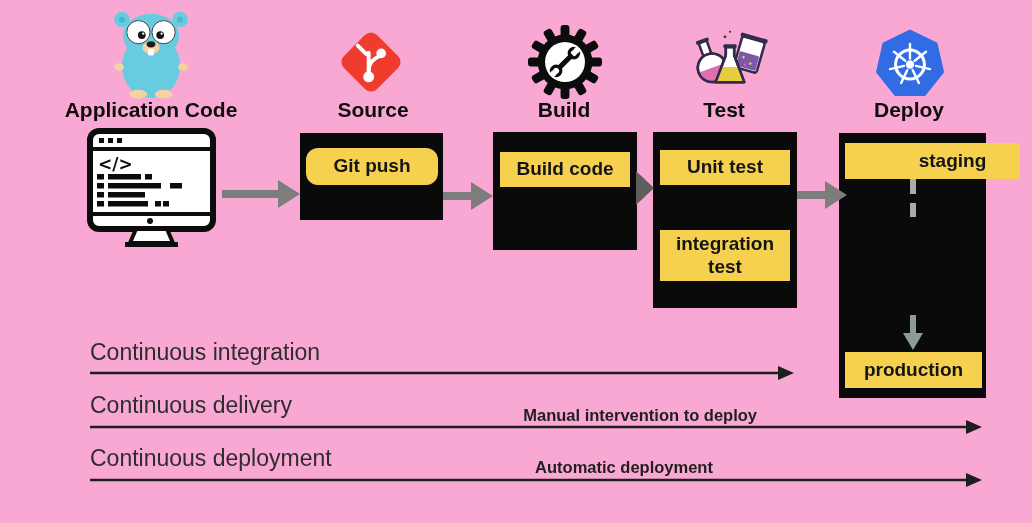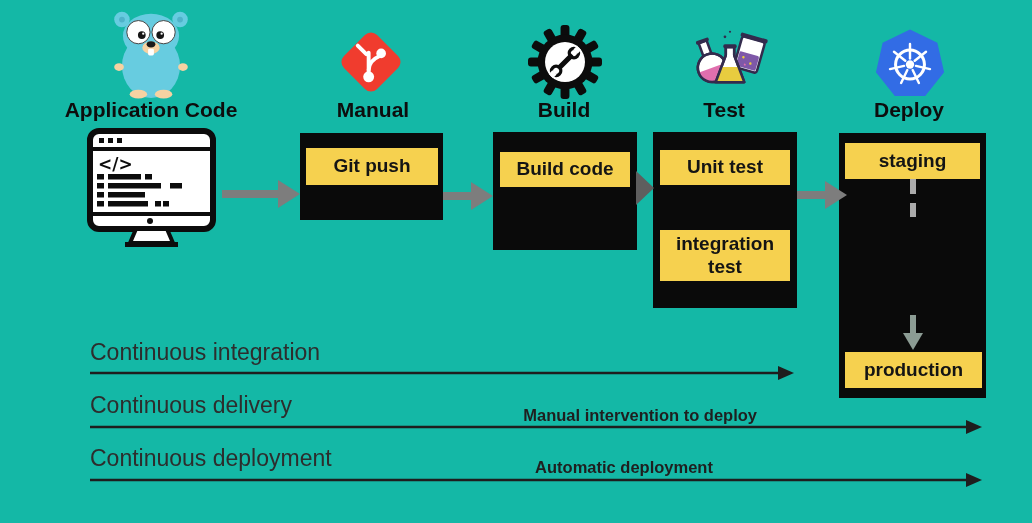--- a/index.html
+++ b/index.html
@@ -1,17 +1,17 @@
 <!DOCTYPE html>
 <html><head>
 <meta charset="utf-8">
 <style>
   html,body { margin:0; padding:0; background:#ffffff; }
   .canvas {
-    position:relative; width:1032px; height:523px; background:#14b8a6;
+    position:relative; width:1032px; height:523px; background:#f9a8d4;
     font-family:"Liberation Sans", sans-serif; overflow:hidden;
   }
   .abs { position:absolute; }
   .stage-label {
     position:absolute; top:97px; height:26px;
     font-size:21px; font-weight:700; color:#0d0d0d;
     text-align:center; white-space:nowrap; line-height:26px;
   }
   .black-box { position:absolute; background:#0a0a0a; z-index:1; }
   .step {
@@ -129,21 +129,21 @@
       <line x1="56.2" y1="47" x2="71.1" y2="35.2"></line>
       <line x1="57.8" y1="53.8" x2="76.3" y2="58"></line>
       <line x1="53.5" y1="59.2" x2="61.7" y2="76.3"></line>
       <line x1="46.5" y1="59.2" x2="38.3" y2="76.3"></line>
       <line x1="42.2" y1="53.8" x2="23.7" y2="58"></line>
       <line x1="43.8" y1="47" x2="28.9" y2="35.2"></line>
     </g>
   </svg>
 
   <div class="stage-label" style="left:40px; width:222px;">Application Code</div>
-  <div class="stage-label" style="left:303px; width:140px;">Manual</div>
+  <div class="stage-label" style="left:303px; width:140px;">Source</div>
   <div class="stage-label" style="left:494px; width:140px;">Build</div>
   <div class="stage-label" style="left:654px; width:140px;">Test</div>
   <div class="stage-label" style="left:839px; width:140px;">Deploy</div>
 
   <svg class="abs" style="left:86px; top:127px;" width="131" height="122" viewBox="0 0 131 122">
     <rect x="4" y="4" width="123" height="98" rx="9" fill="#ffffff" stroke="#0c0c0c" stroke-width="6"></rect>
     <line x1="5" y1="22" x2="126" y2="22" stroke="#0c0c0c" stroke-width="4"></line>
     <rect x="13" y="11" width="5" height="5" fill="#0c0c0c"></rect>
     <rect x="22" y="11" width="5" height="5" fill="#0c0c0c"></rect>
     <rect x="31" y="11" width="5" height="5" fill="#0c0c0c"></rect>
@@ -166,25 +166,25 @@
     <circle cx="64" cy="94" r="3" fill="#0c0c0c"></circle>
     <polygon points="50,102 81,102 87,116 44,116" fill="#ffffff" stroke="#0c0c0c" stroke-width="4"></polygon>
     <rect x="39" y="115" width="53" height="5" fill="#0c0c0c"></rect>
   </svg>
 
   <div class="black-box" style="left:300px; top:133px; width:143px; height:87px;"></div>
   <div class="black-box" style="left:493px; top:132px; width:144px; height:118px;"></div>
   <div class="black-box" style="left:653px; top:132px; width:144px; height:176px;"></div>
   <div class="black-box" style="left:839px; top:133px; width:147px; height:265px;"></div>
 
-  <div class="step" style="left:306px; top:148px; width:132px; height:37px;">Git push</div>
+  <div class="step" style="left:306px; top:148px; width:132px; height:37px;border-radius:12px;">Git push</div>
   <div class="step" style="left:660px; top:150px; width:130px; height:35px;">Unit test</div>
   <div class="step" style="left:500px; top:152px; width:130px; height:35px;">Build code</div>
   <div class="step" style="left:660px; top:230px; width:130px; height:51px; padding:0 14px; box-sizing:border-box;">integration test</div>
-  <div class="step" style="left:845px; top:143px; width:135px; height:36px;">staging</div>
+  <div class="step" style="left:845px; top:143px; width:135px; height:36px;padding-left:40px;">staging</div>
   <div class="step" style="left:845px; top:352px; width:137px; height:36px;">production</div>
 
   <svg class="arrow-svg" style="left:222px; top:178px;" width="78" height="32" viewBox="0 0 78 32">
     <rect x="0" y="12" width="58" height="8" fill="#7D7D7D"></rect>
     <polygon points="56,2 78,16 56,30" fill="#7D7D7D"></polygon>
   </svg>
   <svg class="arrow-svg" style="left:443px; top:180px;" width="50" height="32" viewBox="0 0 50 32">
     <rect x="0" y="12" width="30" height="8" fill="#7D7D7D"></rect>
     <polygon points="28,2 50,16 28,30" fill="#7D7D7D"></polygon>
   </svg>

